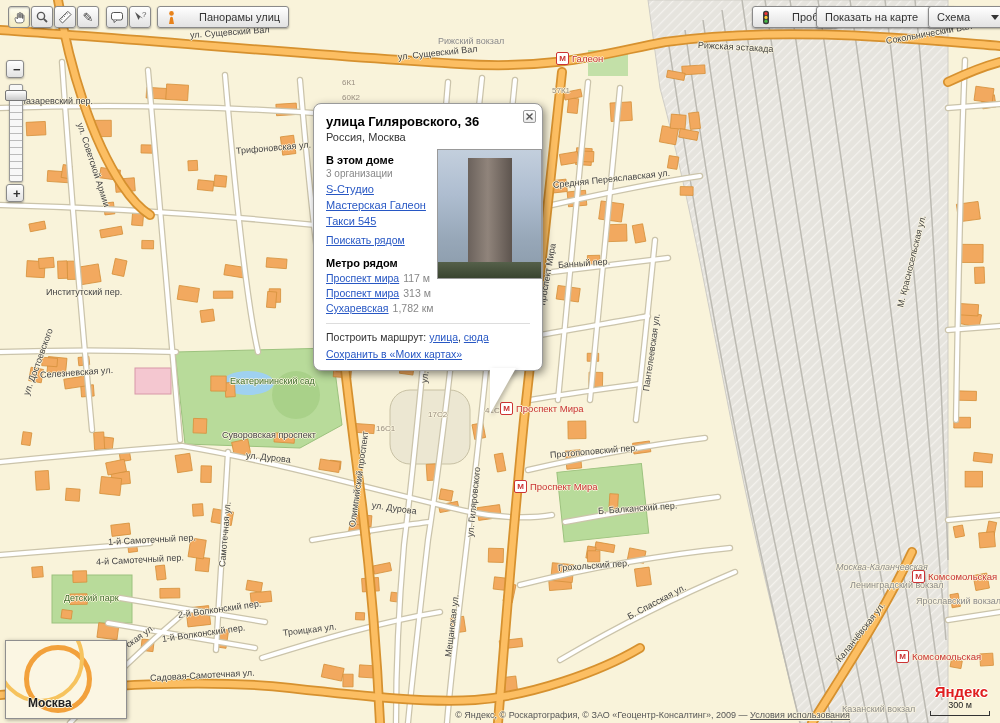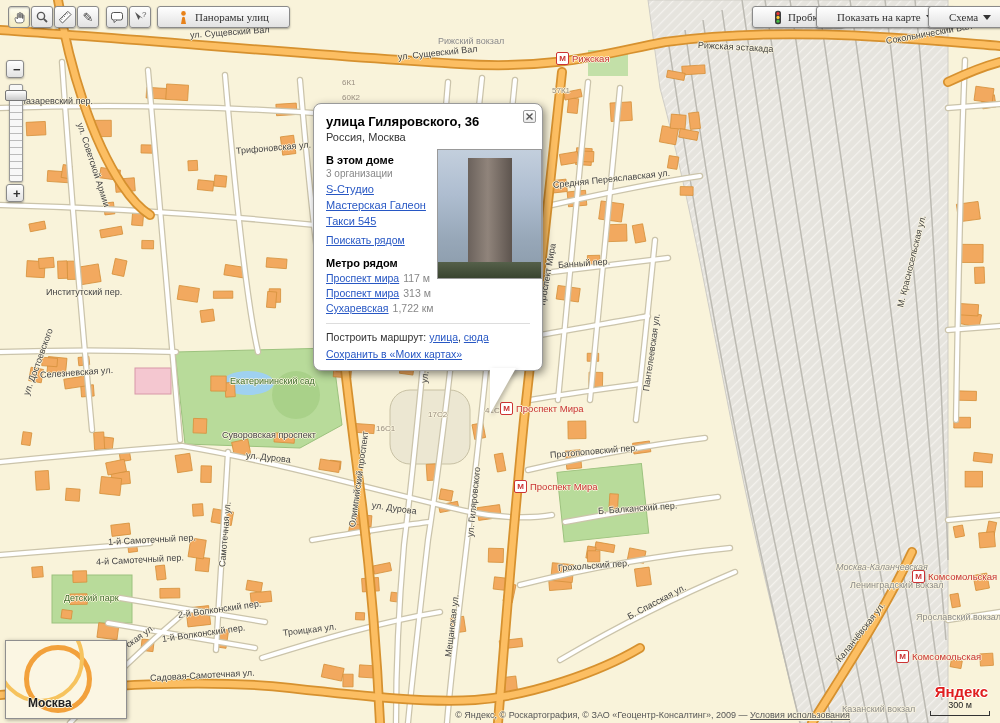--- a/index.html
+++ b/index.html
@@ -14,21 +14,21 @@
   .lbl.num{color:#9a9080;font-size:8px;text-align:center;}
   .metro-st{position:absolute;display:flex;align-items:center;gap:3px;font-size:9.5px;color:#c93434;white-space:nowrap;
        text-shadow:-1px 0 0 #faf4dd,1px 0 0 #faf4dd,0 -1px 0 #faf4dd,0 1px 0 #faf4dd;}
   .m-ic{display:inline-block;width:11px;height:11px;background:#fff;border:1px solid #cc3333;border-radius:2px;
        color:#cc3333;font-weight:bold;font-size:8px;line-height:11px;text-align:center;text-shadow:none;}
 
   
   .tbtn{position:absolute;top:6px;height:22px;width:22px;box-sizing:border-box;border:1px solid #8a8a8a;border-radius:3px;
        background:linear-gradient(#ffffff,#e2e2e2);box-shadow:0 1px 2px rgba(0,0,0,.35);cursor:pointer;z-index:60;
        display:flex;align-items:center;justify-content:center;font-size:11px;color:#333;padding:0;}
-  .tbtn.wide{width:auto;padding:0 20px;gap:5px;white-space:nowrap;font-family:Liberation Serif, serif;}
+  .tbtn.wide{width:auto;padding:0 8px;gap:21px;white-space:nowrap;}
   .tbtn.active{background:linear-gradient(#fffef2,#f4ecc2);box-shadow:inset 0 1px 2px rgba(0,0,0,.25);}
   .caret{width:0;height:0;border:4px solid transparent;border-top:5px solid #333;margin-top:4px;}
   .glyph{font-size:13px;line-height:1;color:#444;}
 
   
   .zbox{position:absolute;left:6px;width:18px;height:18px;box-sizing:border-box;border:1px solid #8a8a8a;border-radius:3px;
        background:linear-gradient(#fff,#e2e2e2);box-shadow:0 1px 2px rgba(0,0,0,.3);z-index:60;text-align:center;
        font-size:13px;font-weight:bold;line-height:16px;color:#333;cursor:pointer;}
   .ztrack{position:absolute;left:9px;top:84px;width:12px;height:96px;background:#f7f7f7;border:1px solid #999;border-radius:2px;
        box-shadow:0 1px 2px rgba(0,0,0,.3);z-index:59;
@@ -425,32 +425,32 @@
       <span class="lbl street" style="left: 222px; top: 562px; transform: rotate(-85deg);">Самотечная ул.</span>
       <span class="lbl street" style="left: 108px; top: 537px; transform: rotate(-3deg);">1-й Самотечный пер.</span>
       <span class="lbl street" style="left: 96px; top: 557px; transform: rotate(-3deg);">4-й Самотечный пер.</span>
       <span class="lbl street" style="left: 178px; top: 610px; transform: rotate(-8deg);">2-й Волконский пер.</span>
       <span class="lbl street" style="left: 162px; top: 634px; transform: rotate(-8deg);">1-й Волконский пер.</span>
       <span class="lbl street" style="left: 100px; top: 660px; transform: rotate(-36deg);">Делегатская ул.</span>
       <span class="lbl park" style="left: 64px; top: 593px;">Детский парк</span>
       <span class="lbl street" style="left: 838px; top: 656px; transform: rotate(-52deg);">Каланчёвская ул.</span>
       <span class="lbl place" style="left: 836px; top: 562px; font-style: italic;">Москва-Каланчевская</span>
       <span class="lbl place" style="left: 850px; top: 580px;">Ленинградский вокзал</span>
-      <span class="lbl place" style="left: 916px; top: 596px; margin-top: 16px;">Ярославский вокзал</span>
+      <span class="lbl place" style="left: 916px; top: 596px;">Ярославский вокзал</span>
       <span class="lbl place" style="left: 842px; top: 704px;">Казанский вокзал</span>
       <span class="lbl street" style="left: 900px; top: 302px; transform: rotate(-76deg);">М. Красносельская ул.</span>
       <span class="lbl num" style="left: 342px; top: 78px;">6К1</span>
       <span class="lbl num" style="left: 342px; top: 93px;">60К2</span>
       <span class="lbl num" style="left: 552px; top: 86px;">57К1</span>
       <span class="lbl num" style="left: 376px; top: 424px;">16С1</span>
       <span class="lbl num" style="left: 428px; top: 410px;">17С2</span>
       <span class="lbl num" style="left: 485px; top: 406px;">41С2</span>
       <span class="metro-st" style="left: 556px; top: 52px;">
         <span class="m-ic">М</span>
-        <span>Рижская</span>
+        <span>Галеон</span>
       </span>
       <span class="metro-st" style="left: 500px; top: 402px;">
         <span class="m-ic">М</span>
         <span>Проспект Мира</span>
       </span>
       <span class="metro-st" style="left: 514px; top: 480px;">
         <span class="m-ic">М</span>
         <span>Проспект Мира</span>
       </span>
       <span class="metro-st" style="left: 912px; top: 570px;">
@@ -546,21 +546,21 @@
         <a class="olink">Такси 545</a>
         <a class="slink">Поискать рядом</a>
         <div class="bh">Метро рядом</div>
         <div class="mrow">
           <a>Проспект мира</a><span class="dist">117 м</span>
         </div>
         <div class="mrow">
           <a>Проспект мира</a><span class="dist">313 м</span>
         </div>
         <div class="mrow">
-          <a>Сухаревская</a><span class="dist">1,722 км</span>
+          <a>Сухаревская</a><span class="dist">1,782 км</span>
         </div>
       </div>
       <div class="photo"></div>
     </div>
     <hr class="bsep">
     <div class="broute">
       <span>Построить маршрут:</span>
       <a>улица</a><span>, </span><a>сюда</a>
     </div>
     <div class="bsave"><a>Сохранить в «Моих картах»</a></div>

